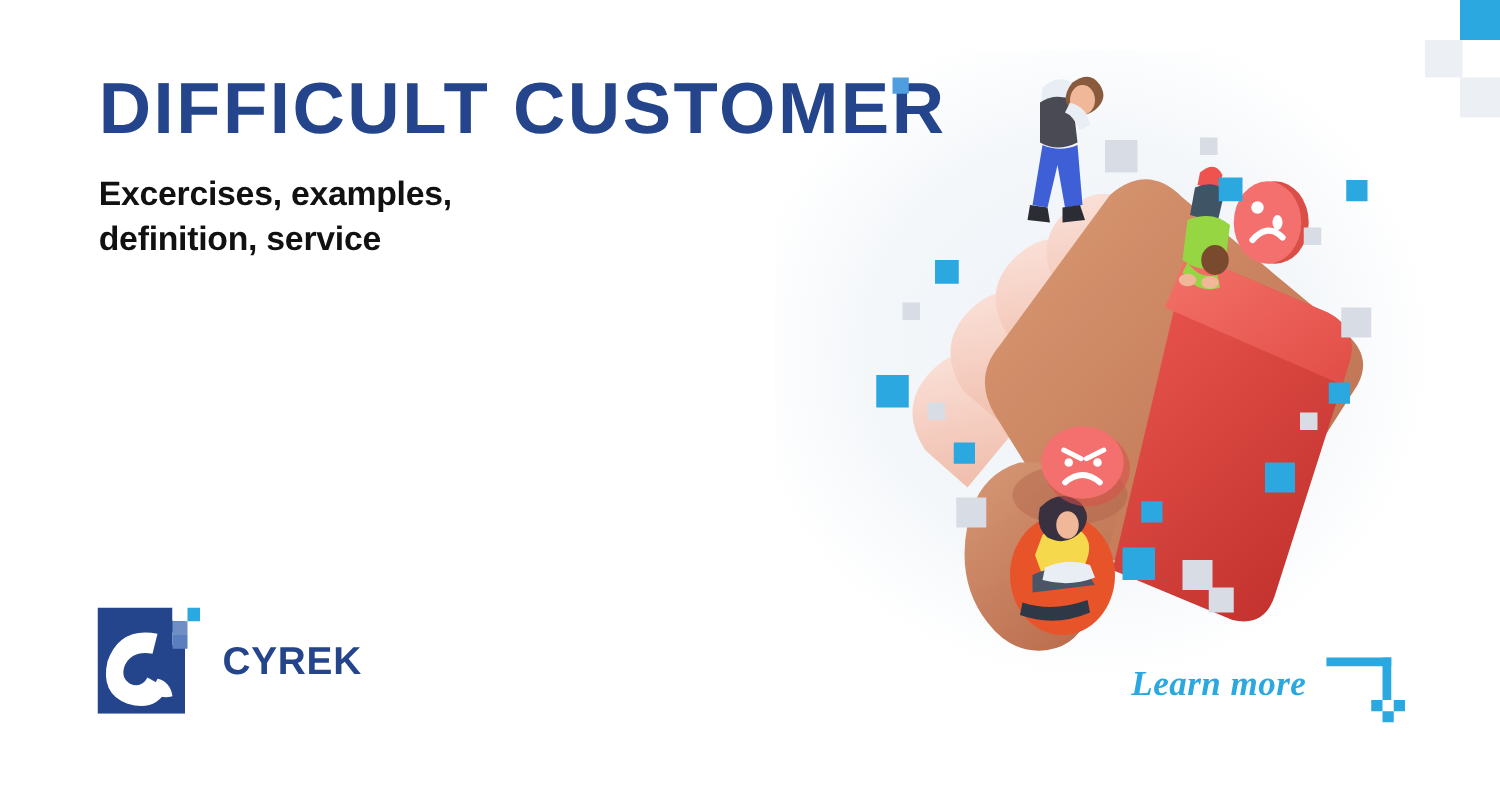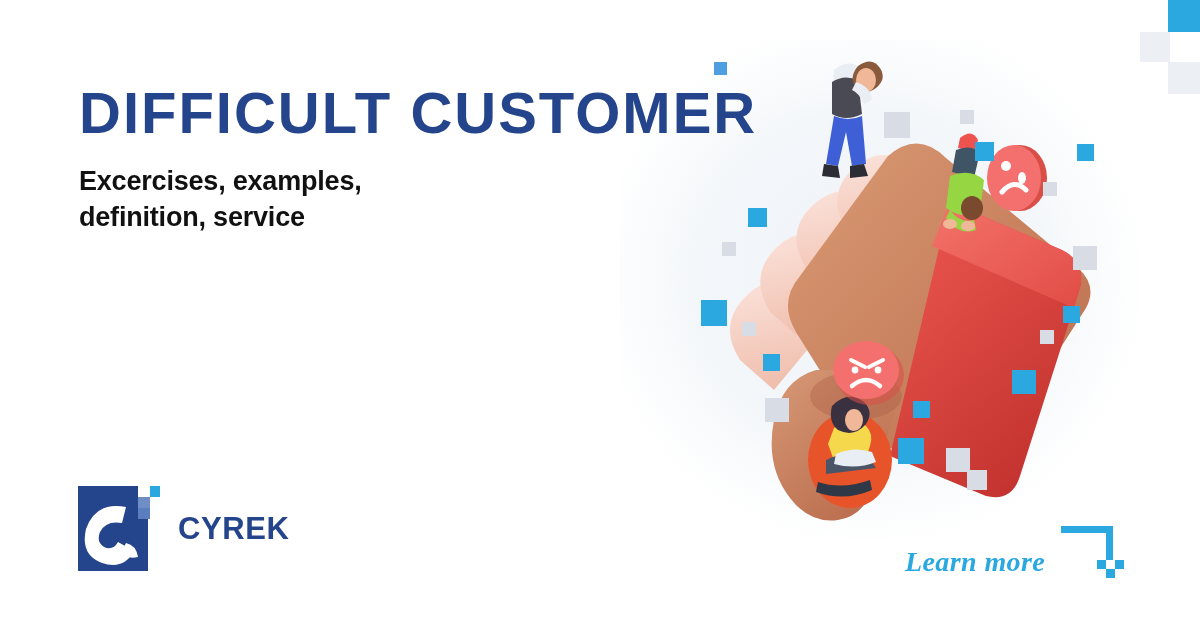--- a/index.html
+++ b/index.html
@@ -17,21 +17,21 @@
     background:radial-gradient(ellipse at 48% 48%, #eef2f7 0%, #f4f7fa 46%, rgba(255,255,255,0) 72%);
     pointer-events:none;
   }
 
   
   .headline {
     position:absolute; left:79px; top:58px; width:720px;
   }
   .title {
     font-size:58px; font-weight:bold; letter-spacing:2.0px;
-    color:#24458c; line-height:1.0; white-space:nowrap;margin-top:26px;
+    color:#24458c; line-height:1.0; white-space:nowrap;
   }
   .subtitle {
     margin-top:22px; font-size:27px; font-weight:bold;
     color:#111111; line-height:1.32; letter-spacing:-0.2px;
   }
   .subtitle span { display:block; }
 
   
   .title-accent {
     position:absolute; left:714px; top:62px; width:13px; height:13px;
@@ -51,21 +51,21 @@
   .logo-text .l1, .logo-text .l2 {
     font-size:31px; font-weight:bold; letter-spacing:0.6px; color:#24458c;
   }
   .logo-text .l2 { margin-top:6px; position:relative; display:inline-block; }
   .logo-dot {
     position:absolute; right:-10px; top:1px; width:9px; height:9px; background:#4f9fe0;
   }
 
   
   .learn {
-    position:absolute; left:905px; top:518px; display:flex; align-items:flex-end;
+    position:absolute; left:905px; top:518px; display:flex; align-items:center;
   }
   .learn-label {
     font-family:"Liberation Serif", serif;
     font-style:italic; font-weight:bold; font-size:28px;
     color:#2ba8e0; letter-spacing:0.4px; white-space:nowrap;
   }
   .learn-arrow { position:relative; width:78px; height:56px; margin-left:16px; margin-top:4px; }
 
   
   .illo { position:absolute; left:620px; top:30px; width:540px; height:500px; }

